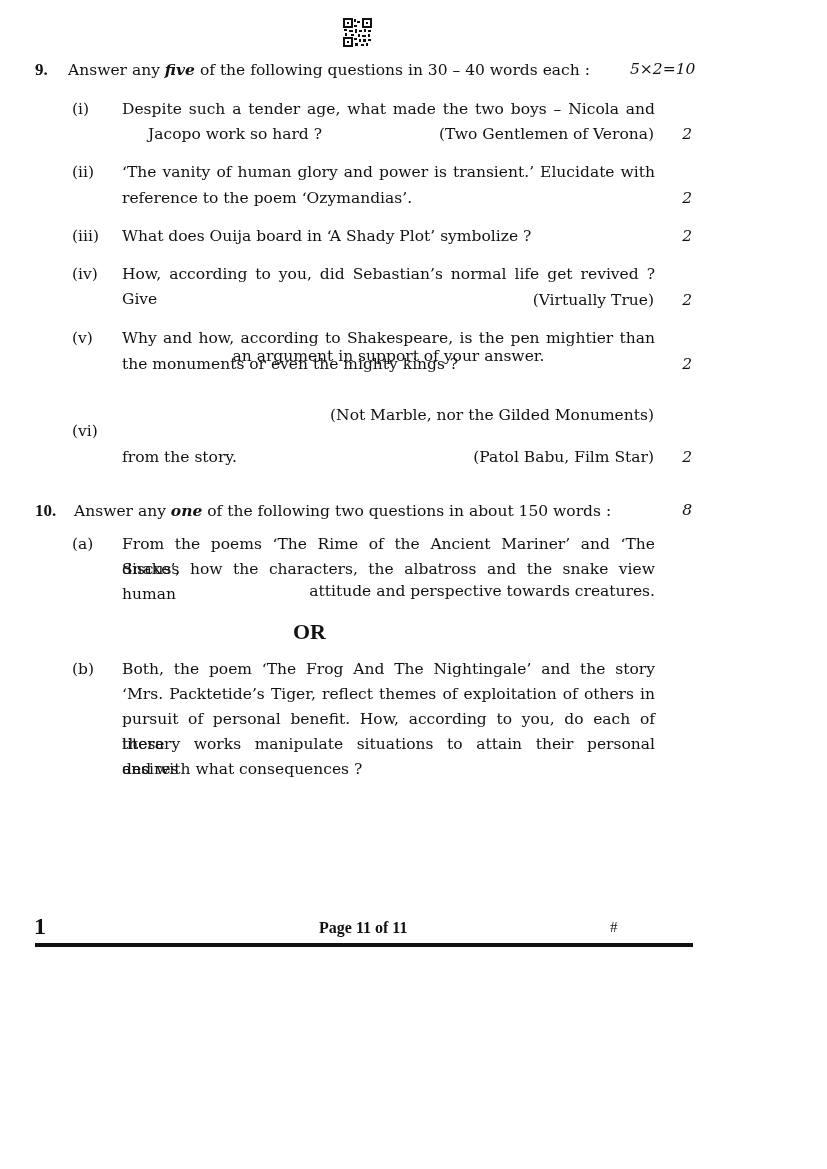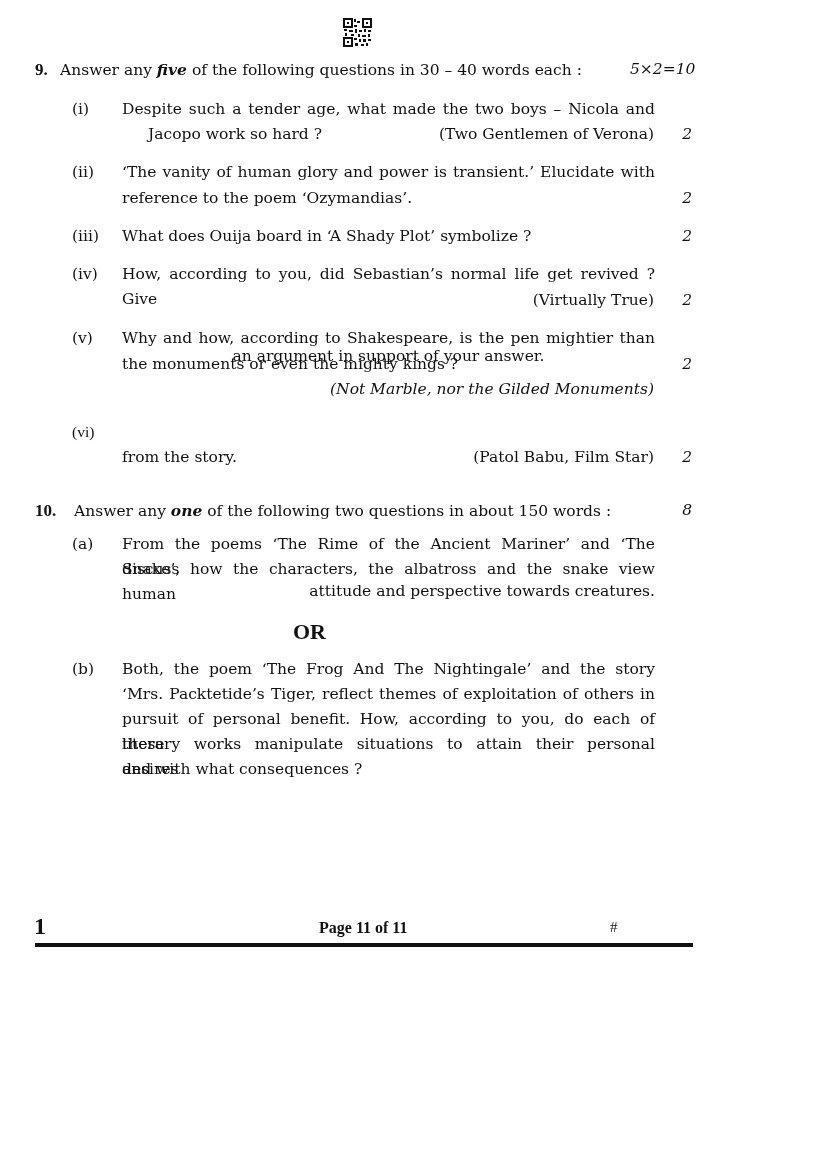--- a/index.html
+++ b/index.html
@@ -51,21 +51,21 @@
     <rect x="11" y="20" width="3" height="2" fill="#111"></rect>
     <rect x="16" y="21" width="2" height="3" fill="#111"></rect>
     <rect x="20" y="21" width="3" height="3" fill="#111"></rect>
     <rect x="25" y="21" width="3" height="2" fill="#111"></rect>
     <rect x="12" y="25" width="3" height="3" fill="#111"></rect>
     <rect x="18" y="26" width="3" height="2" fill="#111"></rect>
     <rect x="23" y="25" width="2" height="3" fill="#111"></rect>
   </svg>
 
   <div class="abs txt qnum" style="left:35px; top:57px;">9.</div>
-  <div class="abs txt" style="left:60px; top:57px;"><span>Answer any </span><em class="b">five</em><span> of the following questions in 30 – 40 words each :</span></div>
+  <div class="abs txt" style="left:68px; top:57px;"><span>Answer any </span><em class="b">five</em><span> of the following questions in 30 – 40 words each :</span></div>
   <div class="abs txt" style="left:630px; top:57px; font-style:italic;">5×2=10</div>
 
   <div class="sub txt" style="top:97px;">(i)</div>
   <div class="body txt" style="top:97px; text-align-last:justify;">Despite such a tender age, what made the two boys – Nicola and</div>
   <div class="body txt" style="top:122px; text-align:left;margin-left:26px;">Jacopo work so hard ?</div>
   <div class="src txt" style="top:122px;">(Two Gentlemen of Verona)</div>
   <div class="marks txt" style="top:122px;">2</div>
 
   <div class="sub txt" style="top:160px;">(ii)</div>
   <div class="body txt" style="top:160px; text-align-last:justify;">‘The vanity of human glory and power is transient.’ Elucidate with</div>
@@ -79,23 +79,23 @@
   <div class="sub txt" style="top:262px;">(iv)</div>
   <div class="body txt" style="top:262px; text-align-last:justify;">How, according to you, did Sebastian’s normal life get revived ? Give</div>
   <div class="body txt" style="top:300px; text-align:center;margin-top:44px;">an argument in support of your answer.</div>
   <div class="src txt" style="top:288px;">(Virtually True)</div>
   <div class="marks txt" style="top:288px;">2</div>
 
   <div class="sub txt" style="top:326px;">(v)</div>
   <div class="body txt" style="top:326px; text-align-last:justify;">Why and how, according to Shakespeare, is the pen mightier than</div>
   <div class="body txt" style="top:352px; text-align:left;">the monuments or even the mighty kings ?</div>
   <div class="marks txt" style="top:352px;">2</div>
-  <div class="src txt" style="top:377px;font-style:italic;">(Not Marble, nor the Gilded Monuments)</div>
+  <div class="src txt" style="top:403px;">(Not Marble, nor the Gilded Monuments)</div>
 
-  <div class="sub txt" style="top:419px;font-family:Liberation Serif, serif;">(vi)</div>
+  <div class="sub txt" style="top:419px;">(vi)</div>
   <div class="body txt" style="top:445px; text-align:left;">from the story.</div>
   <div class="src txt" style="top:445px;">(Patol Babu, Film Star)</div>
   <div class="marks txt" style="top:445px;">2</div>
 
   <div class="abs txt qnum" style="left:35px; top:498px;">10.</div>
   <div class="abs txt" style="left:74px; top:498px;"><span>Answer any </span><em class="b">one</em><span> of the following two questions in about 150 words :</span></div>
   <div class="marks txt" style="top:498px;">8</div>
 
   <div class="sub txt" style="top:532px;">(a)</div>
   <div class="body txt" style="top:532px; text-align-last:justify;">From the poems ‘The Rime of the Ancient Mariner’ and ‘The Snake’,</div>

